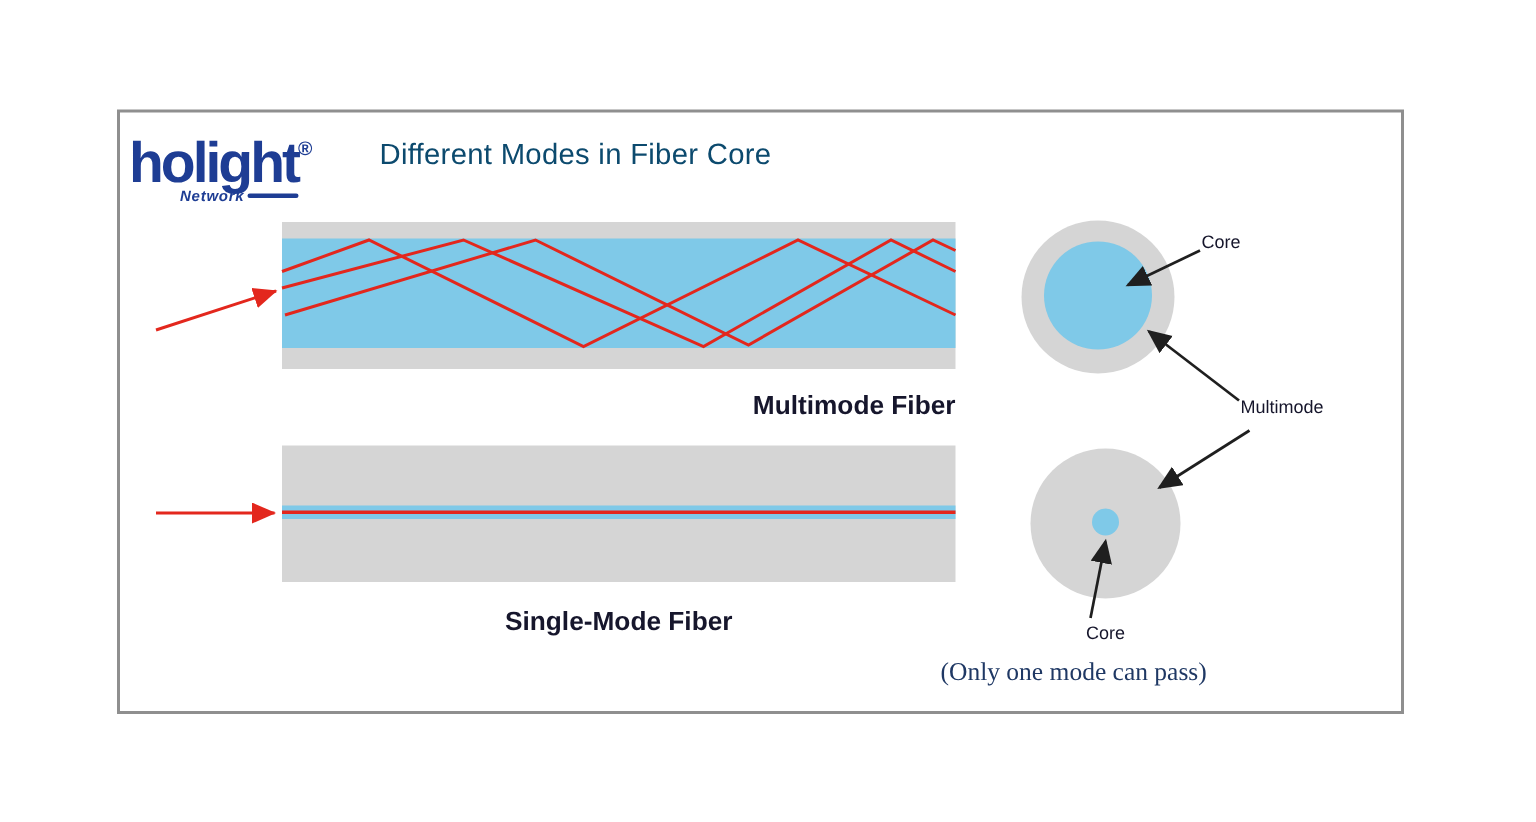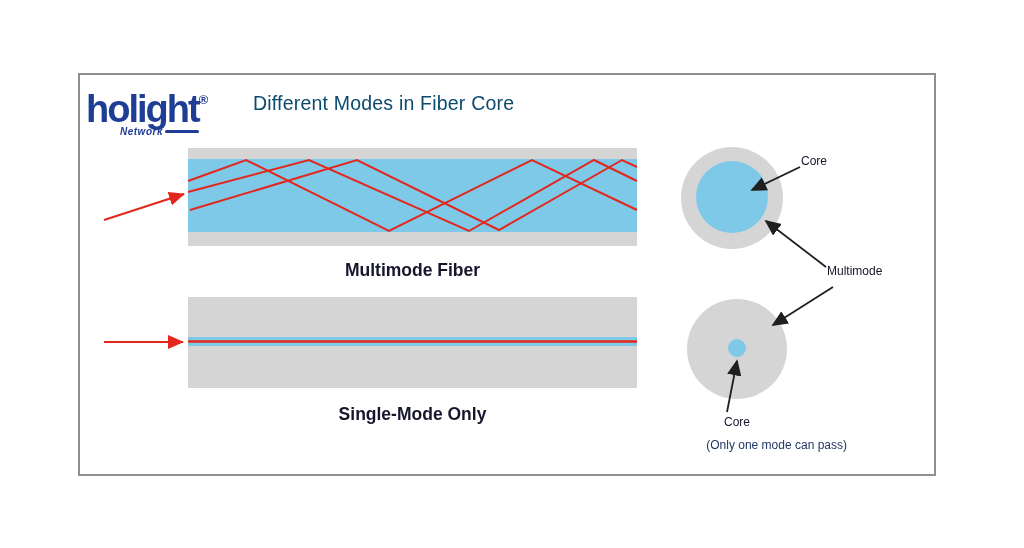--- a/index.html
+++ b/index.html
@@ -29,30 +29,30 @@
   }
   
   #title{
     left:253px;top:92px;font-size:19.5px;color:#0c4a6e;letter-spacing:0.2px;
   }
   
   .fiber-label{
     left:188px;width:449px;text-align:center;
     font-size:17.5px;font-weight:600;color:#16162c;
   }
-  #multimode-label{top:260px;}
+  #multimode-label{top:260px;text-align:right;}
   #singlemode-label{top:404px;}
   
   .xs-label{font-size:12px;color:#15152b;}
   #core-top-label{left:801px;top:154px;}
   #cladding-label{left:827px;top:264px;}
   #core-bottom-label{left:692px;width:90px;top:415px;text-align:center;}
   #core-bottom-note{
-    left:627px;width:220px;top:438px;text-align:right;
-    font-size:12px;color:#1f3864;
+    left:627px;width:220px;top:438px;text-align:left;
+    font-size:17px;color:#1f3864;font-family:Liberation Serif, serif;
   }
 </style>
 </head>
 <body>
 
 <div class="abs" id="frame"></div>
 
 <svg class="abs" id="diagram-svg" viewBox="0 0 1024 548" xmlns="http://www.w3.org/2000/svg">
   <defs>
     <marker id="arrow-red" markerWidth="9" markerHeight="8" refX="7.5" refY="3.5" orient="auto">
@@ -88,18 +88,18 @@
 </svg>
 
 <div class="abs" id="logo">
   <span class="brand">holight</span><span class="reg">®</span>
   <span class="tagline"><span>Network</span><span class="swoosh"></span></span>
 </div>
 
 <div class="abs" id="title">Different Modes in Fiber Core</div>
 
 <div class="abs fiber-label" id="multimode-label">Multimode Fiber</div>
-<div class="abs fiber-label" id="singlemode-label">Single-Mode Only</div>
+<div class="abs fiber-label" id="singlemode-label">Single-Mode Fiber</div>
 
 <div class="abs xs-label" id="core-top-label">Core</div>
 <div class="abs xs-label" id="cladding-label">Multimode</div>
 <div class="abs xs-label" id="core-bottom-label">Core</div>
 <div class="abs" id="core-bottom-note">(Only one mode can pass)</div>
 
 </body></html>

